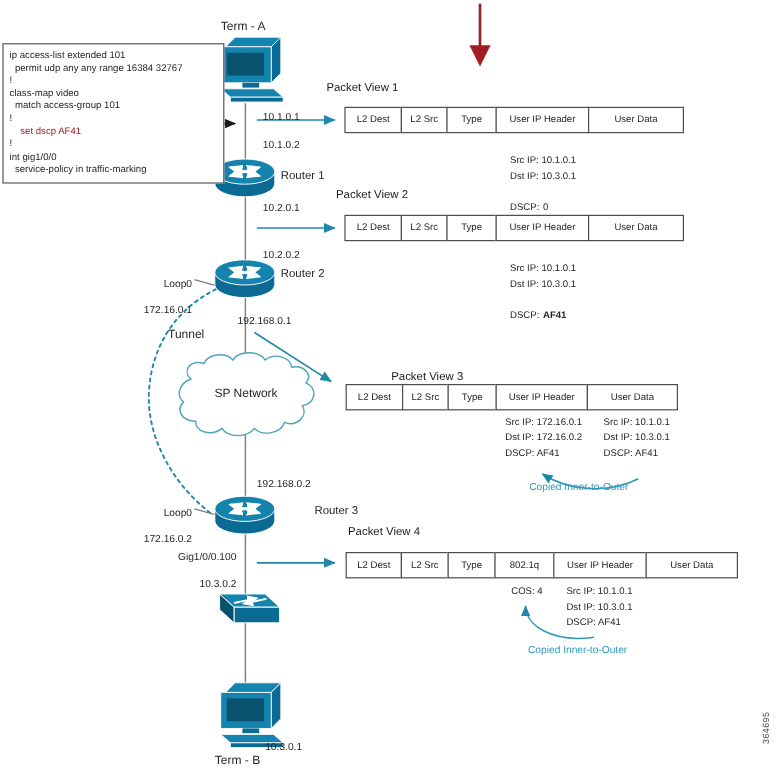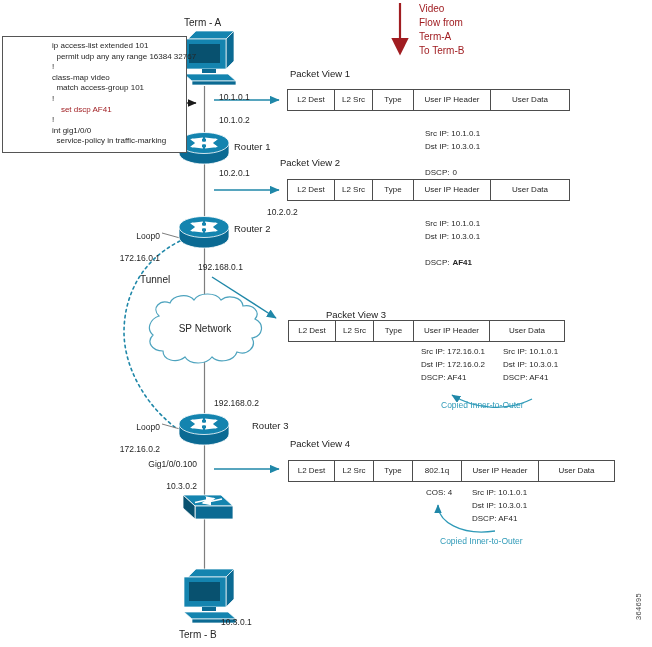--- a/index.html
+++ b/index.html
@@ -14,21 +14,21 @@
   .ptable{position:absolute;display:flex;}
   .ptable .cell{border:1px solid #4d4d4d;margin-left:-1px;height:20px;line-height:20px;
                 text-align:center;font-size:8px;background:#fff;flex:none;}
   .ptable .cell:first-child{margin-left:0;}
   .ann{position:absolute;font-size:8px;line-height:13px;white-space:pre-line;color:#262626;}
   .dscp-val{margin-left:3px;}
   .bold{font-weight:bold;}
   .copied{position:absolute;font-size:8.5px;color:#2f9ab8;white-space:nowrap;}
   .cfg{position:absolute;left:2px;top:36px;width:176px;border:1px solid #555;
        padding:4px 2px 5px 5px;font-size:8px;line-height:10.6px;background:#fff;}
-  .cfg div{white-space:pre;margin-left:44px;}
+  .cfg div{white-space:pre;}
   .red{color:#a01d21;}
   .flow{position:absolute;left:419px;top:2px;font-size:10px;line-height:14px;
         color:#a01d21;white-space:pre-line;}
   .rblock{position:absolute;font-size:8.5px;line-height:11px;text-align:right;white-space:pre-line;}
   .figid{position:absolute;left:620px;top:602px;width:36px;text-align:center;
          transform:rotate(-90deg);font-size:7.5px;color:#4a4a4a;letter-spacing:.3px;}
 </style>
 </head>
 <body>
 
@@ -138,53 +138,49 @@
     <div>!</div>
     <div>class-map video</div>
     <div>  match access-group 101</div>
     <div>!</div>
     <div class="red">    set dscp AF41</div>
     <div>!</div>
     <div>int gig1/0/0</div>
     <div>  service-policy in traffic-marking</div>
   </div>
 
-  <div class="flow">Video
-Flow from
-Term-A
-To Term-B</div>
 
   <div class="lbl f10" style="left:184px;top:17px;">Term - A</div>
   <div class="lbl" style="left:219px;top:92px;">10.1.0.1</div>
   <div class="lbl" style="left:219px;top:115px;">10.1.0.2</div>
   <div class="lbl f95" style="left:234px;top:141px;">Router 1</div>
   <div class="lbl" style="left:219px;top:168px;">10.2.0.1</div>
-  <div class="lbl" style="left:219px;top:207px;margin-left:48px;">10.2.0.2</div>
+  <div class="lbl" style="left:219px;top:207px;">10.2.0.2</div>
   <div class="lbl f95" style="left:234px;top:223px;">Router 2</div>
   <div class="rblock" style="left:105px;top:220px;width:55px;">
     <span>Loop0</span><br>
     <span>172.16.0.1</span>
   </div>
   <div class="lbl" style="left:198px;top:251px;margin-top:11px;">192.168.0.1</div>
   <div class="lbl f10" style="left:140px;top:274px;">Tunnel</div>
   <div class="lbl f10" style="left:169px;top:323px;width:72px;text-align:center;">SP Network</div>
   <div class="lbl" style="left:214px;top:398px;">192.168.0.2</div>
-  <div class="lbl f95" style="left:216px;top:420px;padding-left:36px;">Router 3</div>
+  <div class="lbl f95" style="left:226px;top:420px;padding-left:36px;">Router 3</div>
   <div class="rblock" style="left:105px;top:411px;width:55px;">
     <span>Loop0</span><br>
     <span>172.16.0.2</span>
   </div>
   <div class="rblock" style="left:117px;top:448px;width:80px;">
     <span>Gig1/0/0.100</span><br>
     <span>10.3.0.2</span>
   </div>
   <div class="lbl" style="left:221px;top:617px;">10.3.0.1</div>
   <div class="lbl f10" style="left:179px;top:629px;">Term - B</div>
 
-  <div class="pvtitle" style="left:290px;top:68px;">Packet View 1</div>
+  <div class="pvtitle" style="left:272px;top:68px;">Packet View 1</div>
   <div class="ptable" style="left:287px;top:89px;">
     <div class="cell" style="width:46px;">L2 Dest</div>
     <div class="cell" style="width:37px;">L2 Src</div>
     <div class="cell" style="width:40px;">Type</div>
     <div class="cell" style="width:76px;">User IP Header</div>
     <div class="cell" style="width:78px;">User Data</div>
   </div>
   <div class="ann" style="left:425px;top:114px;">
     <span>Src IP: 10.1.0.1
 Dst IP: 10.3.0.1</span><br>

